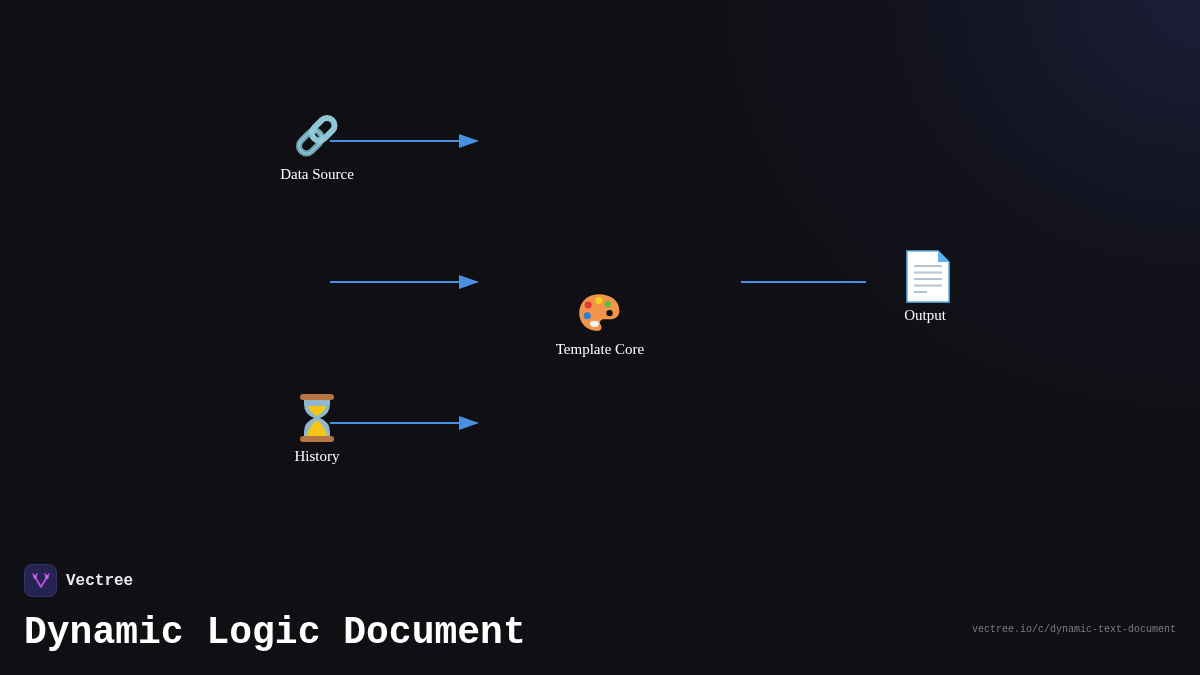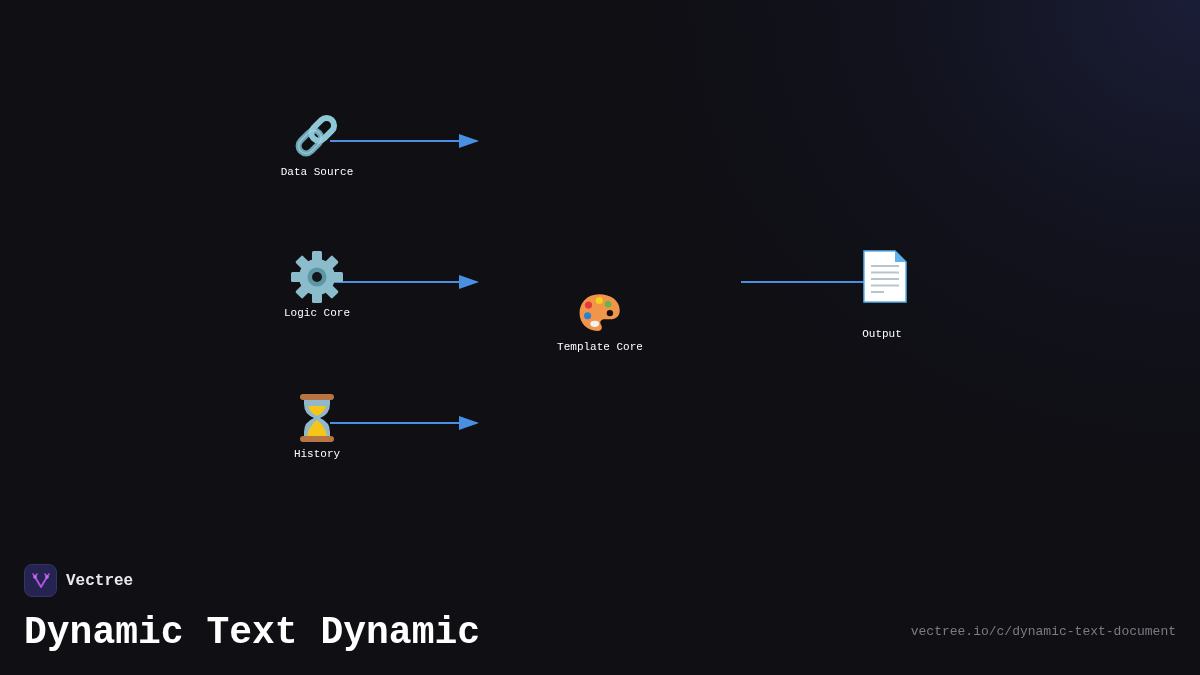--- a/index.html
+++ b/index.html
@@ -14,42 +14,42 @@
       radial-gradient(ellipse 700px 600px at 1200px 0px, rgba(30,34,66,0.75) 0%, rgba(22,24,44,0.35) 45%, rgba(15,15,20,0) 80%);
   }
   .canvas { position: absolute; inset: 0; }
   svg.edges { position: absolute; left: 0; top: 0; }
   .node {
     position: absolute; display: flex; flex-direction: column; align-items: center;
     transform: translateX(-50%);
   }
   .node .icon { width: 56px; height: 56px; display: block; }
   .node .label {
-    color: #ffffff; font-size: 11px; margin-top: 2px; white-space: nowrap;
-    font-family: Liberation Mono, monospace;
+    color: #ffffff; font-size: 15px; margin-top: 2px; white-space: nowrap;
+    font-family: Liberation Serif, serif;
   }
   .brand {
     position: absolute; left: 24px; top: 564px; display: flex; align-items: center; gap: 9px;
   }
   .brand .logo {
     width: 33px; height: 33px; border-radius: 8px; background: #25234f;
     border: 1px solid #35336a; box-sizing: border-box;
     display: flex; align-items: center; justify-content: center;
   }
   .brand .name {
     color: #e8e8ee; font-family: "Liberation Mono", monospace; font-weight: bold; font-size: 16px;
   }
   .title {
     position: absolute; left: 24px; top: 610px; margin: 0;
     color: #ffffff; font-family: "Liberation Mono", monospace; font-weight: bold;
     font-size: 38px; letter-spacing: 0px; line-height: 46px;
   }
   .url {
     position: absolute; right: 24px; top: 624px;
-    color: #7b7b84; font-family: "Liberation Mono", monospace; font-size: 13px;
+    color: #7b7b84; font-family: "Liberation Mono", monospace; font-size: 10px;
   }
 </style>
 </head>
 <body>
 
 <div class="bg-glow"></div>
 
 <div class="canvas">
   <svg class="edges" width="1200" height="675">
     <defs>
@@ -69,40 +69,20 @@
     <svg class="icon" viewBox="0 0 56 56">
       <g transform="rotate(-45 28 28)" fill="none" stroke-linecap="round">
         <rect x="6" y="20" width="26" height="15" rx="7.5" stroke="#6fa6b6" stroke-width="6"></rect>
         <rect x="24" y="20" width="26" height="15" rx="7.5" stroke="#8ec7d6" stroke-width="6"></rect>
         <rect x="6" y="20" width="26" height="15" rx="7.5" stroke="#a9dbe7" stroke-width="1.5" opacity="0.6"></rect>
       </g>
     </svg>
     <span class="label">Data Source</span>
   </div>
 
-  <div class="node" id="node-logic-core" style="left: 317px; top: 249px;">
-    <svg class="icon" viewBox="0 0 56 56">
-      <g fill="#8bbccb">
-        <g transform="translate(28 28)">
-          <rect x="-5" y="-26" width="10" height="12" rx="1.5"></rect>
-          <rect x="-5" y="-26" width="10" height="12" rx="1.5" transform="rotate(45)"></rect>
-          <rect x="-5" y="-26" width="10" height="12" rx="1.5" transform="rotate(90)"></rect>
-          <rect x="-5" y="-26" width="10" height="12" rx="1.5" transform="rotate(135)"></rect>
-          <rect x="-5" y="-26" width="10" height="12" rx="1.5" transform="rotate(180)"></rect>
-          <rect x="-5" y="-26" width="10" height="12" rx="1.5" transform="rotate(225)"></rect>
-          <rect x="-5" y="-26" width="10" height="12" rx="1.5" transform="rotate(270)"></rect>
-          <rect x="-5" y="-26" width="10" height="12" rx="1.5" transform="rotate(315)"></rect>
-          <circle r="18"></circle>
-        </g>
-      </g>
-      <circle cx="28" cy="28" r="9.5" fill="#5f96a6"></circle>
-      <circle cx="28" cy="28" r="5" fill="#15161d"></circle>
-    </svg>
-    <span class="label">Logic Core</span>
-  </div>
 
   <div class="node" id="node-history" style="left: 317px; top: 390px; align-items: center;">
     <svg class="icon" viewBox="0 0 56 56">
       <path d="M15 8 L41 8 L41 14 Q41 24 31 28 Q41 32 41 42 L41 48 L15 48 L15 42 Q15 32 25 28 Q15 24 15 14 Z" fill="#a8d6ea" opacity="0.85"></path>
       <path d="M19 16 L37 16 Q35 23 28 26 Q21 23 19 16 Z" fill="#f5c518"></path>
       <path d="M28 30 Q20 36 18 46 L38 46 Q36 36 28 30 Z" fill="#f5c518"></path>
       <rect x="11" y="4" width="34" height="6" rx="3" fill="#b77544"></rect>
       <rect x="11" y="46" width="34" height="6" rx="3" fill="#b77544"></rect>
     </svg>
     <span class="label">History</span>
@@ -114,21 +94,21 @@
       <circle cx="39" cy="27" r="3.6" fill="#0f0f14"></circle>
       <circle cx="15" cy="18" r="4" fill="#e33b3b"></circle>
       <circle cx="27" cy="13" r="4" fill="#f5d020"></circle>
       <circle cx="37" cy="17" r="3.6" fill="#5fb84a"></circle>
       <circle cx="14" cy="30" r="4" fill="#2f7fd6"></circle>
       <ellipse cx="22" cy="39" rx="5" ry="3.5" fill="#f2f2f2"></ellipse>
     </svg>
     <span class="label">Template Core</span>
   </div>
 
-  <div class="node" id="node-output" style="left: 882px; top: 249px; gap: 21px;">
+  <div class="node" id="node-output" style="left: 925px; top: 249px;">
     <svg class="icon" viewBox="0 0 56 56">
       <path d="M10 2 L41 2 L52 13 L52 53 L10 53 Z" fill="#ffffff" stroke="#5db3ec" stroke-width="1.5"></path>
       <path d="M41 2 L52 13 L41 13 Z" fill="#5db3ec"></path>
       <g stroke="#b8c4cc" stroke-width="2">
         <line x1="17" y1="17" x2="45" y2="17"></line>
         <line x1="17" y1="23.5" x2="45" y2="23.5"></line>
         <line x1="17" y1="30" x2="45" y2="30"></line>
         <line x1="17" y1="36.5" x2="45" y2="36.5"></line>
         <line x1="17" y1="43" x2="30" y2="43"></line>
       </g>
@@ -142,15 +122,15 @@
     <svg width="20" height="20" viewBox="0 0 20 20">
       <path d="M4 6 L10 16 L16 6" fill="none" stroke="#b14fe0" stroke-width="2" stroke-linejoin="round"></path>
       <path d="M4 6 L2 3 M4 6 L6 3 M16 6 L14 3 M16 6 L18 3" stroke="#b14fe0" stroke-width="1.6" stroke-linecap="round"></path>
       <circle cx="4" cy="6" r="1.8" fill="#c56cf0"></circle>
       <circle cx="16" cy="6" r="1.8" fill="#c56cf0"></circle>
     </svg>
   </div>
   <span class="name">Vectree</span>
 </div>
 
-<h1 class="title">Dynamic Text Dynamic</h1>
+<h1 class="title">Dynamic Logic Document</h1>
 
 <span class="url">vectree.io/c/dynamic-text-document</span>
 
 </body></html>

